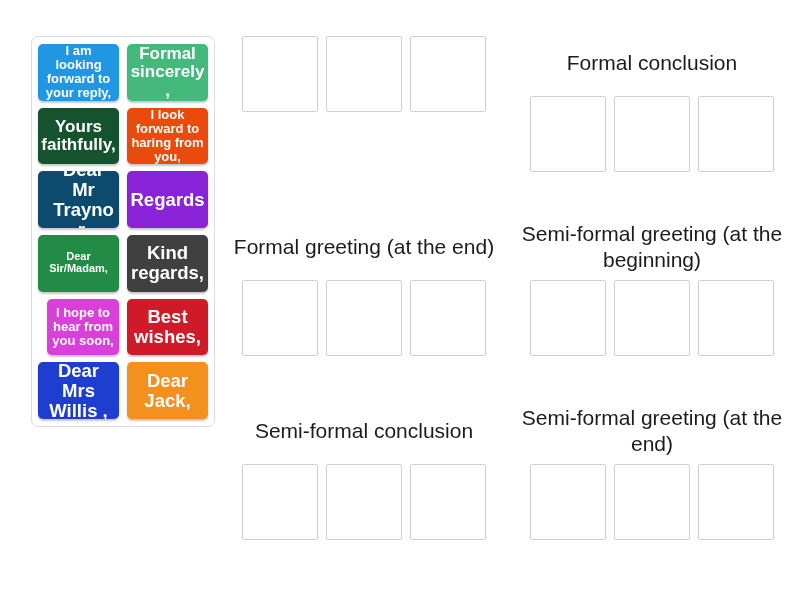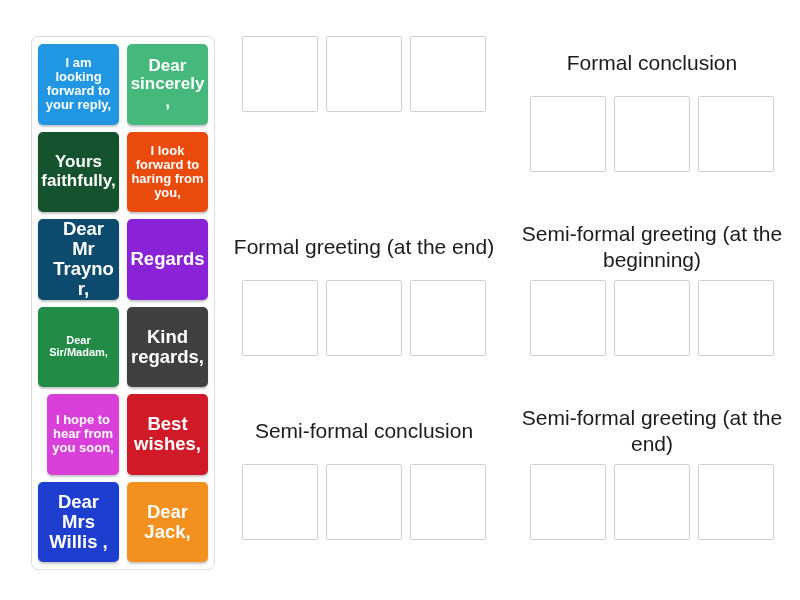--- a/index.html
+++ b/index.html
@@ -21,21 +21,21 @@
     display: flex;
     align-items: flex-start;
   }
 
   
   .tile-panel {
     position: absolute;
     left: 31px;
     top: 36px;
     width: 184px;
-    height: 534px;
+    height: 391px;
     box-sizing: border-box;
     border: 1px solid #dcdcdc;
     border-radius: 7px;
     background: #ffffff;
     padding: 7px 6px;
   }
   .tile-grid {
     display: grid;
     grid-template-columns: 1fr 1fr;
     grid-template-rows: repeat(6, 1fr);
@@ -123,21 +123,21 @@
 <body>
 
 <div id="app">
 
   <div class="tile-panel">
     <div class="tile-grid">
         <div class="tile fs-s" style="background: rgb(33, 150, 227);">
           <span class="tile-text">I am looking forward to your reply,</span>
         </div>
         <div class="tile fs-l" style="background: rgb(69, 185, 124);">
-          <span class="tile-text">Dear sincerely,</span>
+          <span class="tile-text">Formal sincerely,</span>
         </div>
         <div class="tile fs-l" style="background: #14532d;">
           <span class="tile-text">Yours faithfully,</span>
         </div>
         <div class="tile fs-s" style="background: rgb(234, 74, 12);">
           <span class="tile-text">I look forward to haring from you,</span>
         </div>
         <div class="tile fs-xl" style="background: #0c4a6e; padding-left: 13px;">
           <span class="tile-text">Dear Mr Traynor,</span>
         </div>

